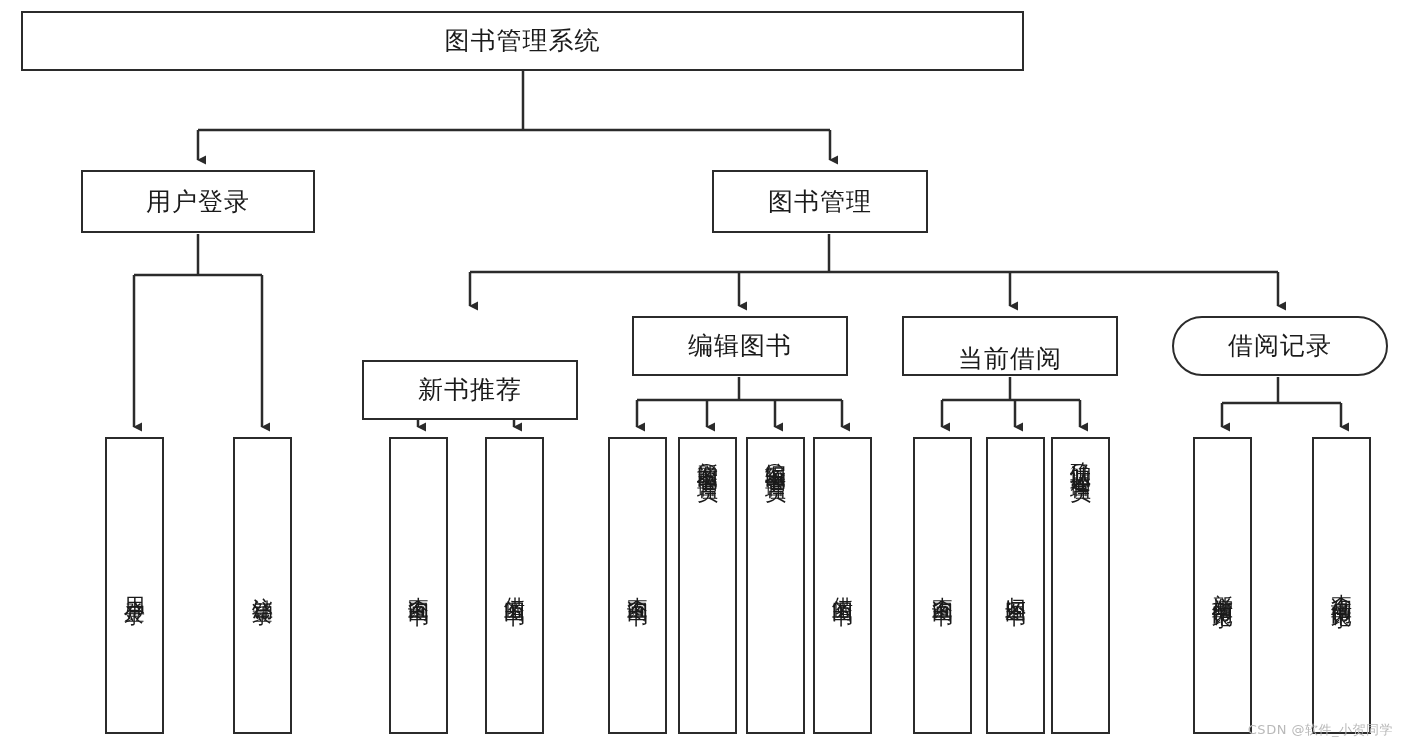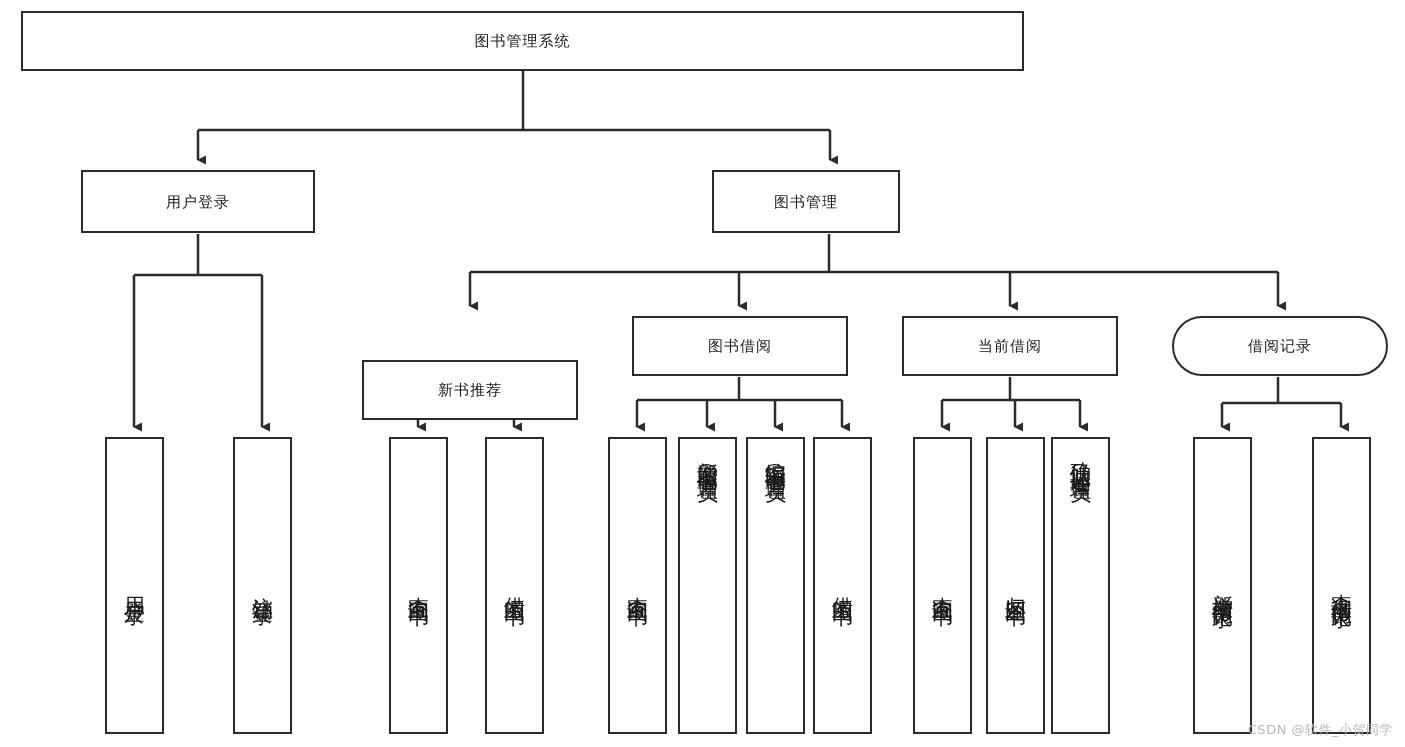--- a/index.html
+++ b/index.html
@@ -29,21 +29,21 @@
     position: absolute;
     box-sizing: border-box;
     border: 2px solid #2b2b2b;
     background: #ffffff;
     display: flex;
     align-items: center;
     justify-content: center;
     color: #1a1a1a;
   }
   .node.h {
-    font-size: 15px;
+    font-size: 25px;
     line-height: 1.2;
     letter-spacing: 1px;
     white-space: nowrap;
   }
   .node.v {
     font-size: 21px;
     letter-spacing: 2px;
   }
   .node.v .vtext {
     writing-mode: vertical-rl;
@@ -125,33 +125,33 @@
   </svg>
 
   <div class="node h" style="left:21px; top:11px; width:1003px; height:60px;">
     <span>图书管理系统</span>
   </div>
 
   <div class="node h" style="left:81px; top:170px; width:234px; height:63px;">
     <span>用户登录</span>
   </div>
 
-  <div class="node h" style="left:712px; top:170px; width:188px; height:63px;text-align:center;">
+  <div class="node h" style="left:712px; top:170px; width:216px; height:63px;text-align:center;">
     <span>图书管理</span>
   </div>
 
   <div class="node h" style="left:362px; top:316px; width:216px; height:60px;margin-top:44px;">
     <span>新书推荐</span>
   </div>
 
   <div class="node h" style="left:632px; top:316px; width:216px; height:60px;">
-    <span>图书借阅</span>
-  </div>
-
-  <div class="node h" style="left:902px; top:316px; width:216px; height:60px;">
+    <span>编辑图书</span>
+  </div>
+
+  <div class="node h" style="left:902px; top:316px; width:216px; height:60px;align-items:flex-end;">
     <span>当前借阅</span>
   </div>
 
   <div class="node h" style="left:1172px; top:316px; width:216px; height:60px;border-radius:30px;">
     <span>借阅记录</span>
   </div>
 
   <div class="node v" style="left:105px; top:437px; width:59px; height:297px;">
     <span class="vtext">用户登录</span>
   </div>

